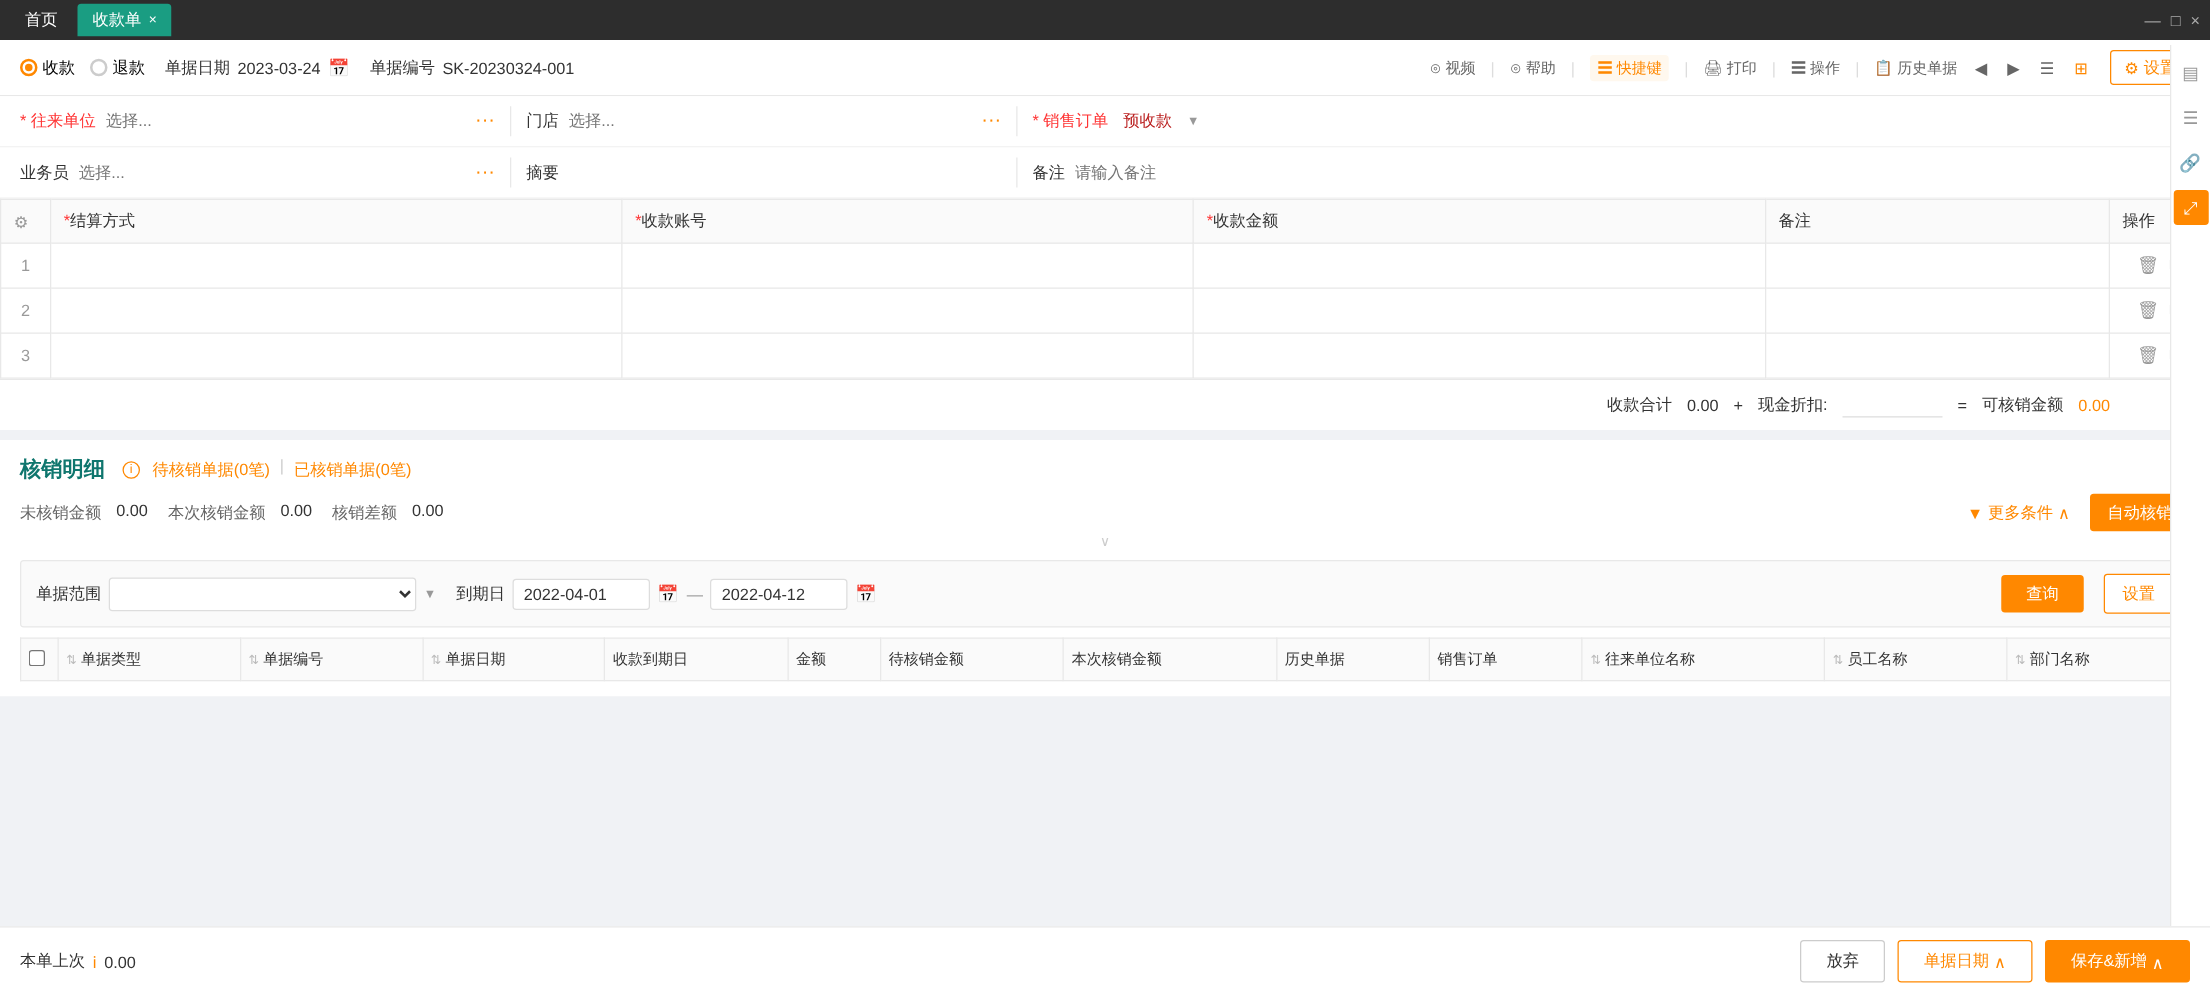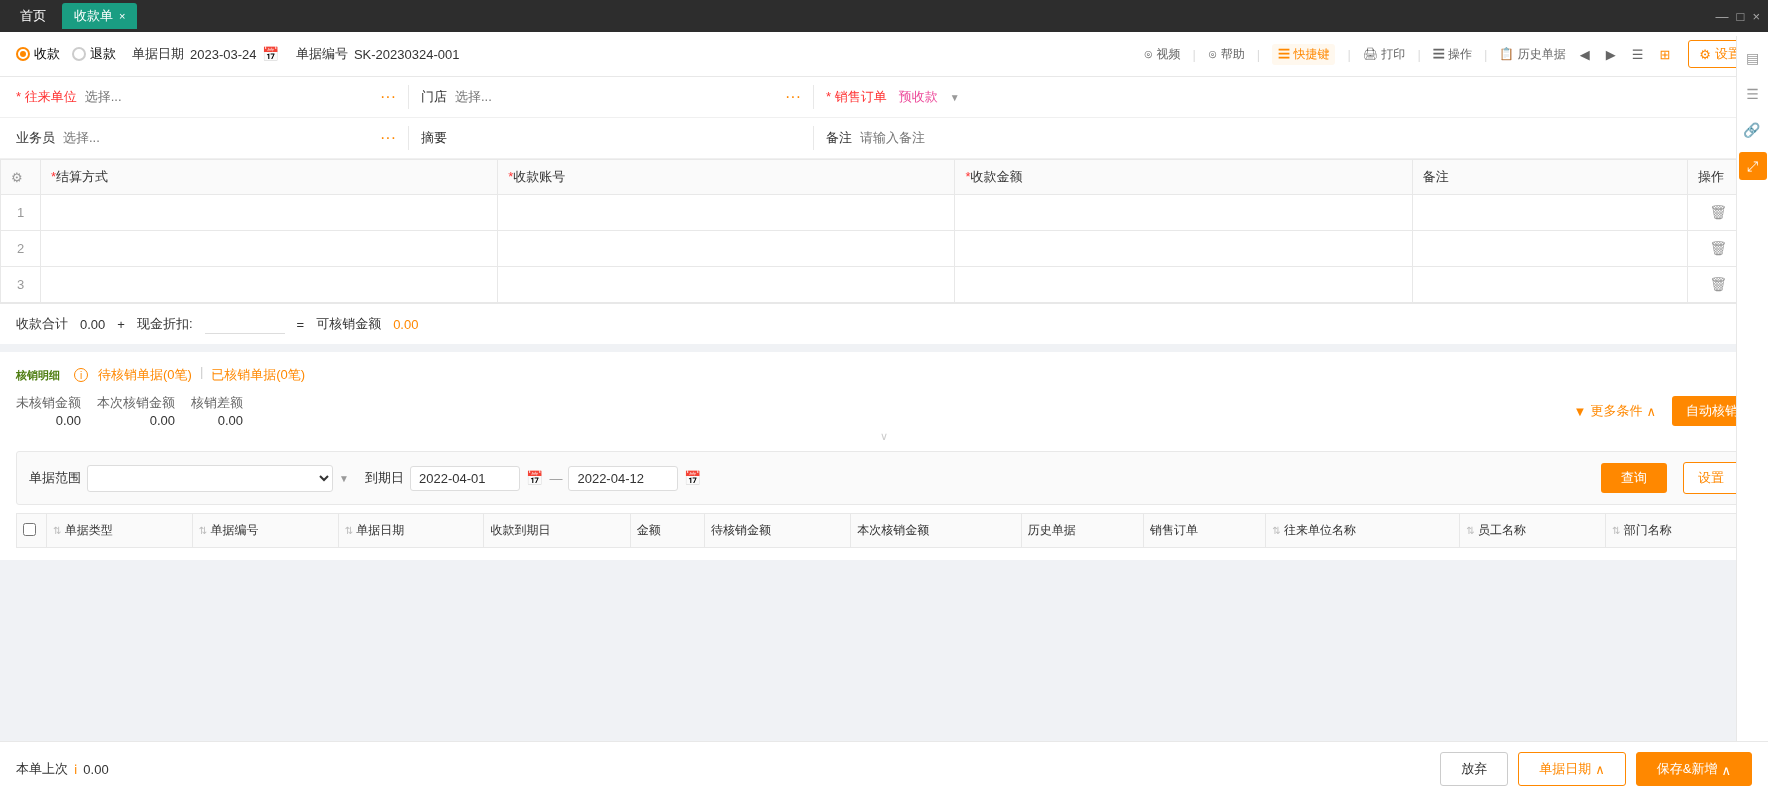--- a/index.html
+++ b/index.html
@@ -141,21 +141,21 @@
     .gear-icon { color: #999; cursor: pointer; }
 
     
     .row-actions { display: flex; gap: 8px; justify-content: center; }
     .row-action-icon { color: #999; cursor: pointer; font-size: 14px; }
 
     
     .summary-row {
       display: flex;
       align-items: center;
-      justify-content: flex-start;
+      justify-content: flex-end;
       padding: 10px 80px 10px 16px;
       background: #fff;
       border-top: 1px solid #e8e8e8;
       gap: 12px;
       font-size: 13px;
       color: #333;
     }
     .summary-orange { color: #f80; font-weight: 500; }
     .summary-input {
       border: none;
@@ -165,37 +165,37 @@
       font-size: 13px;
       padding: 2px 4px;
     }
 
     
     .verify-section {
       background: #fff;
       margin-top: 8px;
       padding: 12px 16px;
     }
-    .verify-title { font-size: 11px; font-weight: 600; color: #4d7c0f; display: flex; align-items: center; gap: 8px; }
+    .verify-title { font-size: 17px; font-weight: 600; color: #0f766e; display: flex; align-items: center; gap: 8px; }
     .verify-tabs { display: flex; gap: 8px; margin-top: 0; }
     .verify-tab {
       color: #f80;
       font-size: 13px;
       cursor: pointer;
       padding: 2px 0;
     }
     .verify-stats {
       display: flex;
       align-items: center;
       gap: 16px;
       margin-top: 8px;
       font-size: 13px;
       color: #333;
     }
-    .verify-stat { display: flex; align-items: flex-end; gap: 1px; flex-direction: column; }
+    .verify-stat { display: flex; align-items: flex-start; gap: 12px; }
     .verify-stat-label { color: #666; }
     .verify-stat-value { color: #333; }
     .filter-link { color: #f80; cursor: pointer; display: flex; align-items: center; gap: 4px; }
     .auto-btn {
       background: #f80;
       color: #fff;
       border: none;
       padding: 6px 14px;
       border-radius: 3px;
       cursor: pointer;
@@ -441,21 +441,21 @@
       </div>
       <div class="field-divider"></div>
       <div class="field-group" style="max-width:380px;">
         <span class="field-label optional">门店</span>
         <input class="field-input" placeholder="选择..." style="">
         <span class="field-ellipsis">···</span>
       </div>
       <div class="field-divider"></div>
       <div class="field-group">
         <span class="field-label">* 销售订单</span>
-        <span style="padding:0 8px; color:#ec4899;">预收款</span>
+        <span style="padding:0 8px; color:#b91c1c;">预收款</span>
         <span class="caret">▼</span>
       </div>
     </div>
 
     <div class="fields-row">
       <div class="field-group" style="max-width:380px;">
         <span class="field-label optional">业务员</span>
         <input class="field-input" placeholder="选择..." style="">
         <span class="field-ellipsis">···</span>
       </div>

